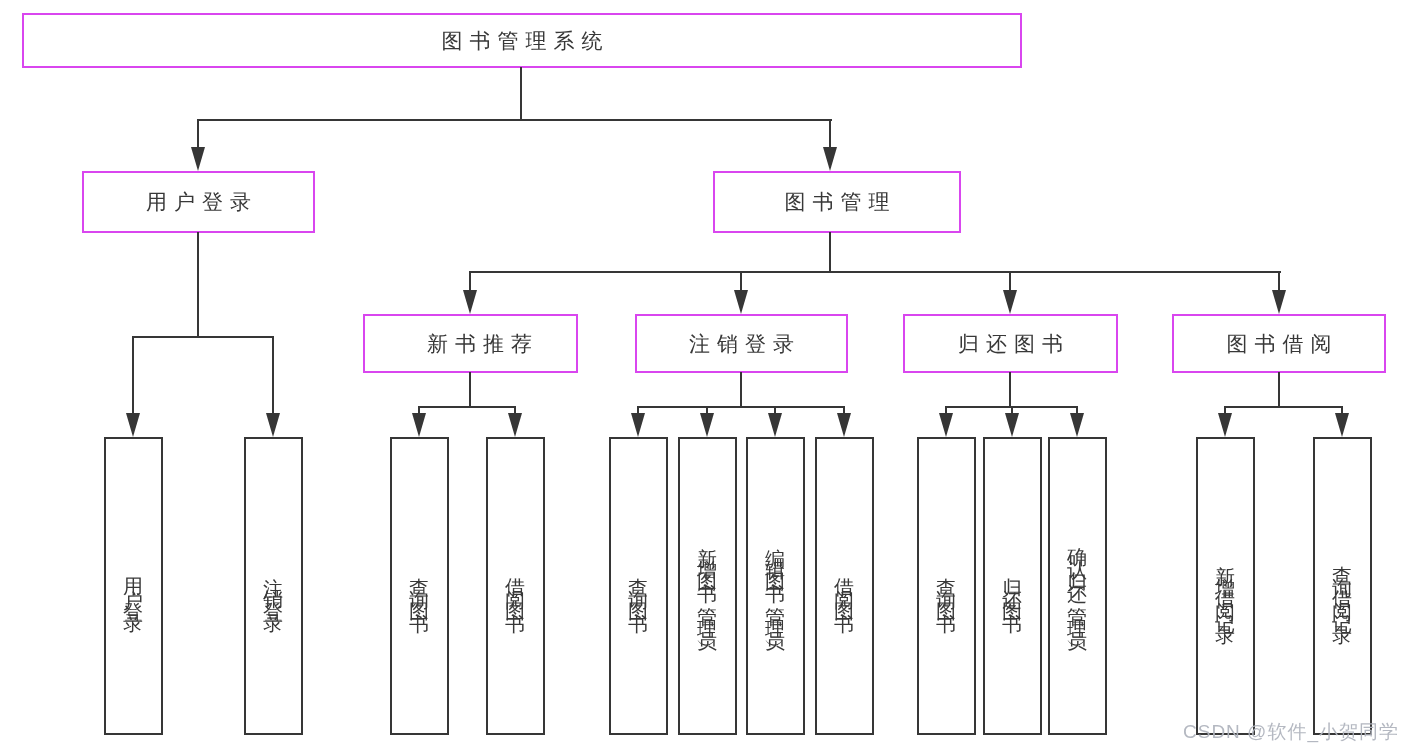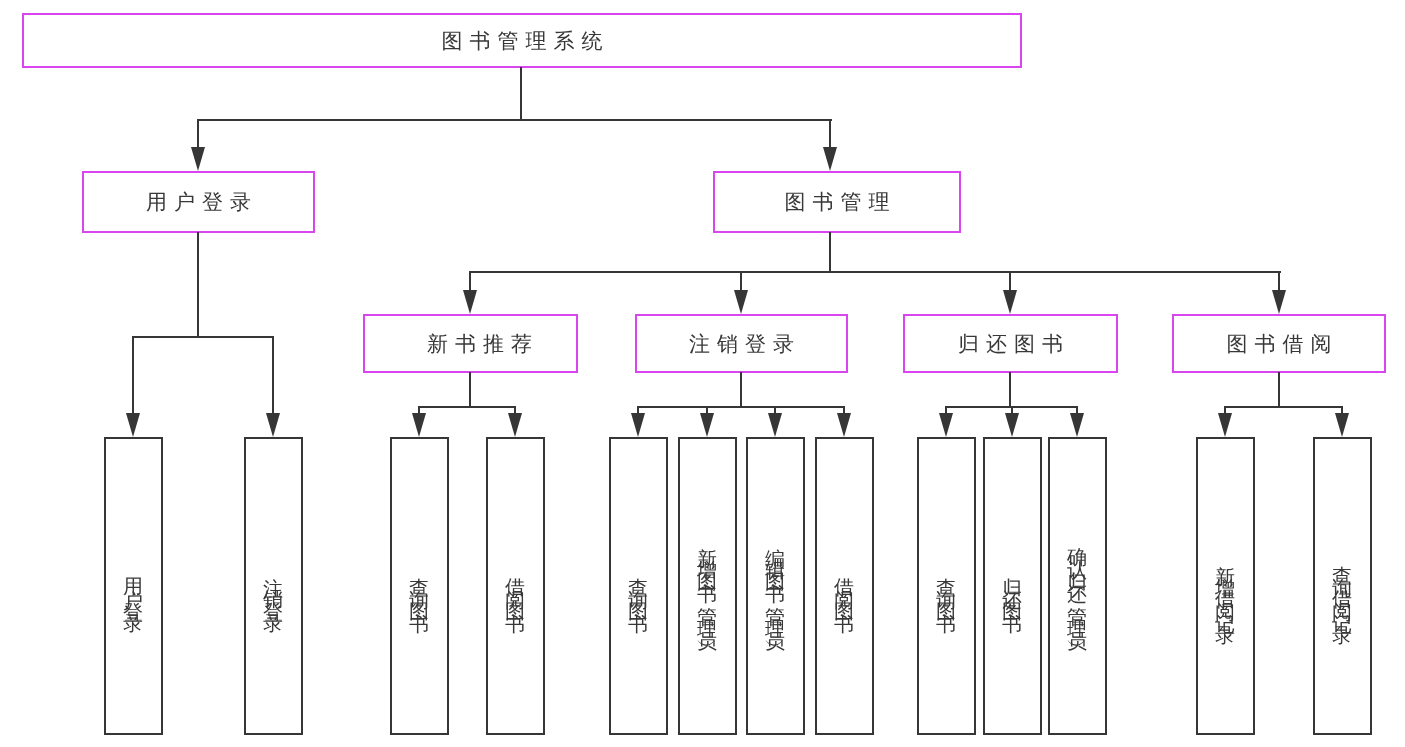--- a/index.html
+++ b/index.html
@@ -153,14 +153,15 @@
   <div class="vbox" style="left:746px;">编辑图书（管理员）</div>
   <div class="vbox" style="left:815px;">借阅图书</div>
 
   <div class="vbox" style="left:917px;">查询图书</div>
   <div class="vbox" style="left:983px;">归还图书</div>
   <div class="vbox" style="left:1048px;">确认归还（管理员）</div>
 
   <div class="vbox" style="left:1196px;">新增借阅记录</div>
   <div class="vbox" style="left:1313px;">查询借阅记录</div>
 
+  <div class="watermark">CSDN @软件_小贺同学</div>
 
 </div>
 
 </body></html>

